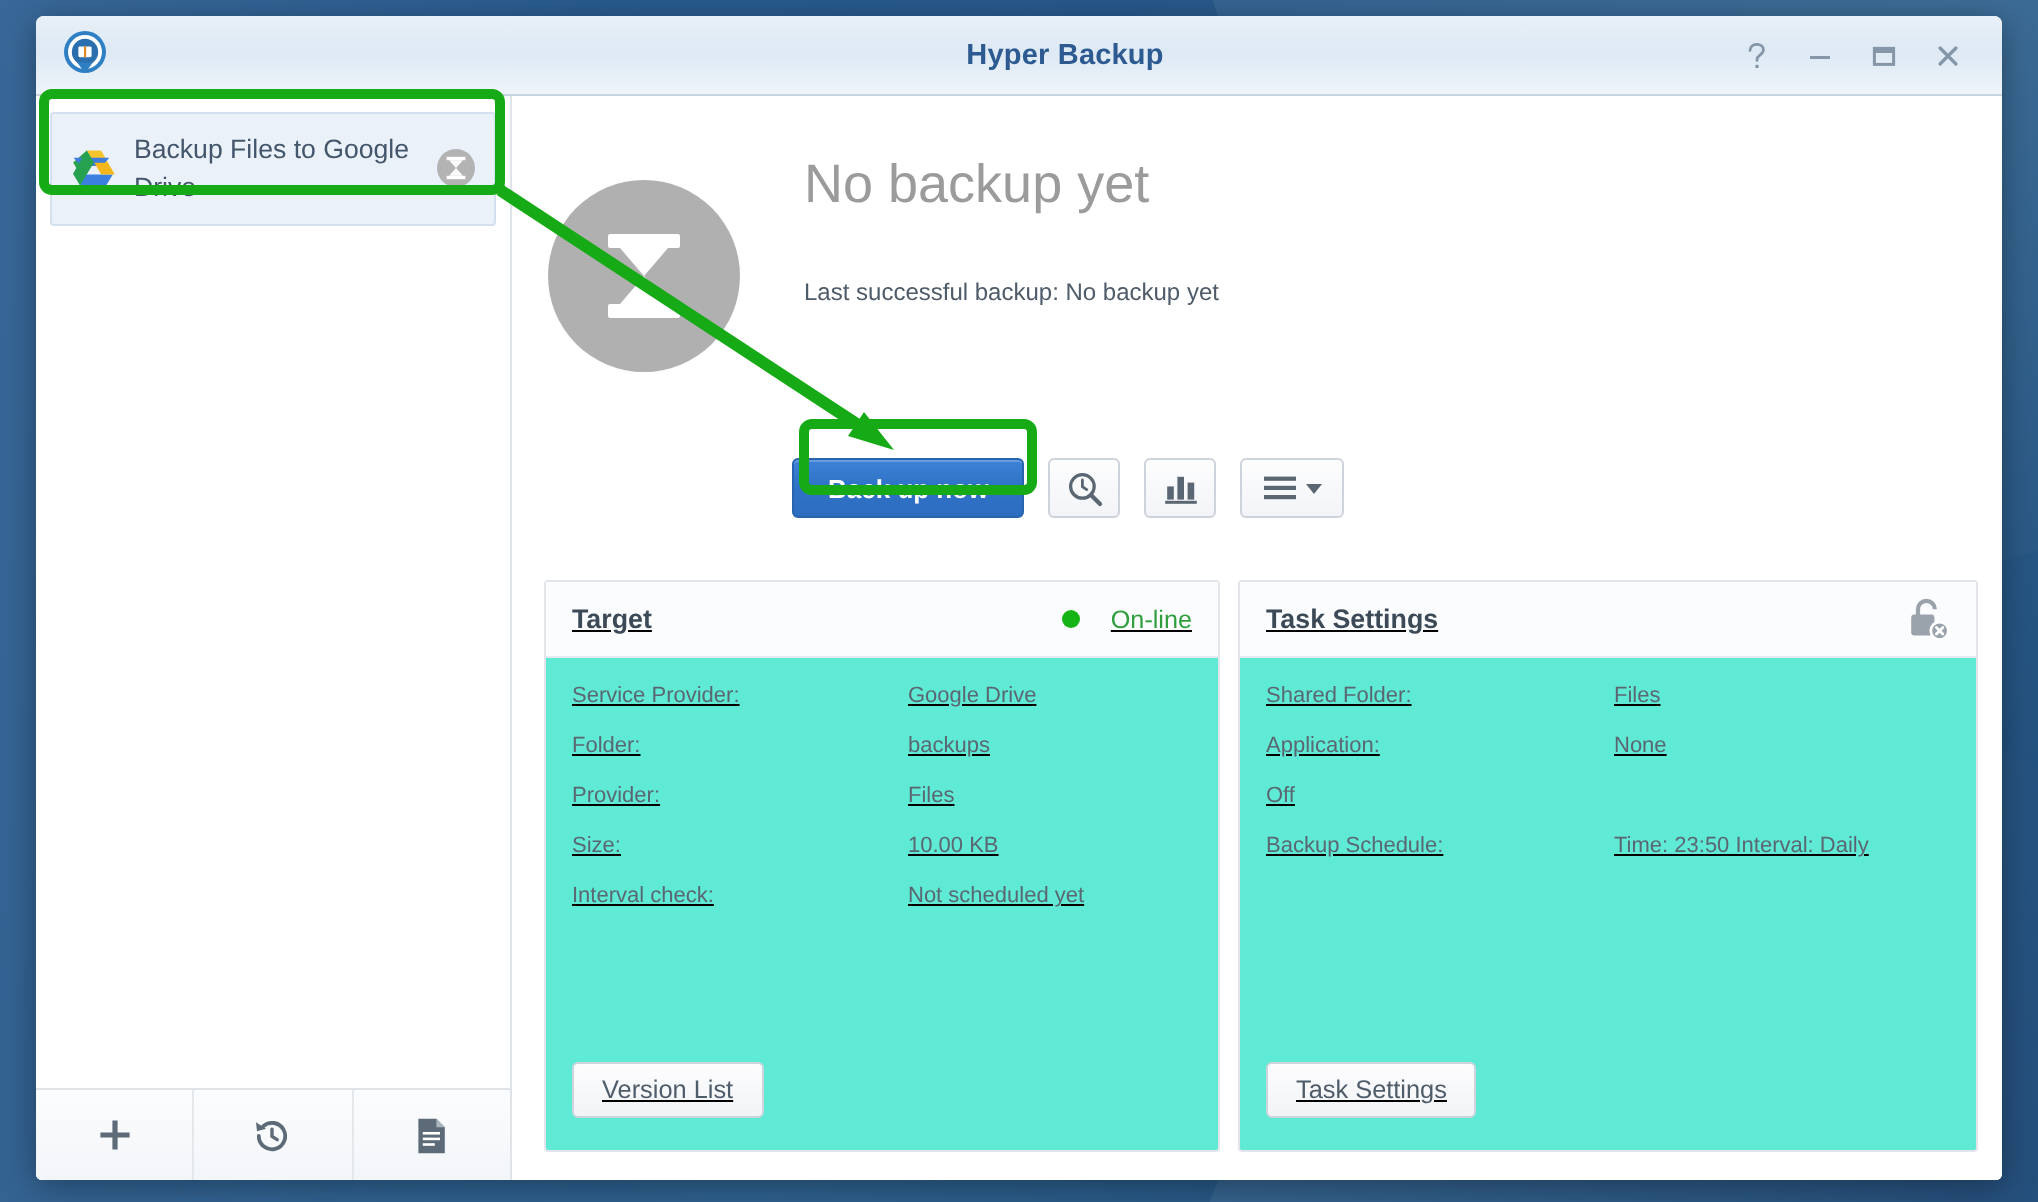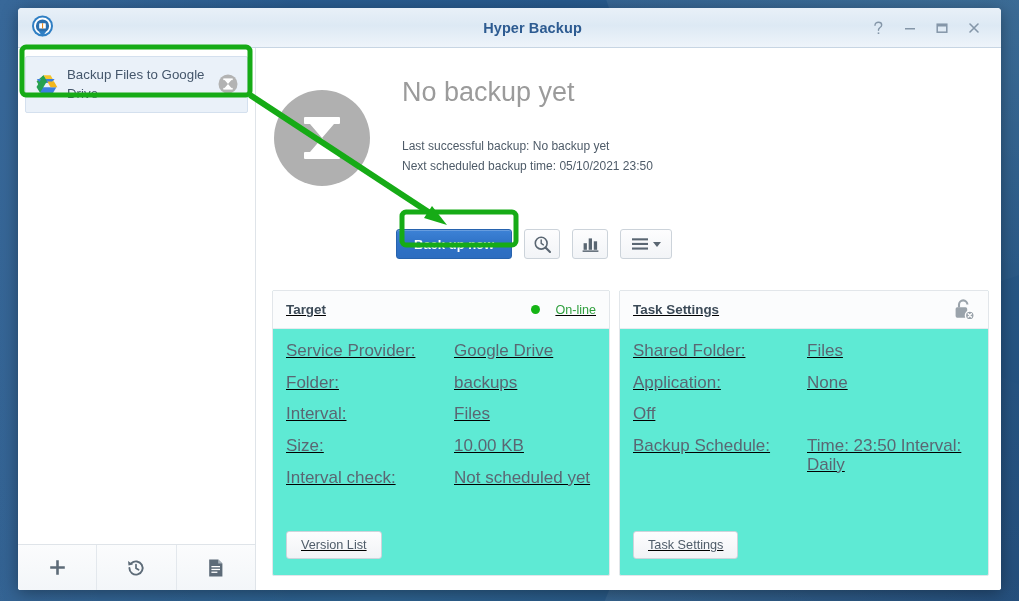--- a/index.html
+++ b/index.html
@@ -276,21 +276,21 @@
     display: inline-block;
   }
   .online-label { font-size: 12.6px; color: #2f9f3d; }
   .panel-body {
     flex: 1 1 auto;
     padding: 13px 13px 0 13px;
     min-height: 0;
   }
   .kv-row {
     display: flex;
-    font-size: 17px;
+    font-size: 11px;
     line-height: 1.1;
     margin-bottom: 13px;
   }
   .kv-key { color: #5a6773; flex: 0 0 auto; }
   .panel.target .kv-key { width: 168px; }
   .panel.tasksettings .kv-key { width: 174px; }
   .kv-val { color: #5a6773; flex: 1 1 auto; }
   .panel-foot {
     flex: 0 0 52px;
     padding: 0 13px 16px 13px;
@@ -424,21 +424,20 @@
           <div class="status-orb">
             <svg width="58" height="58" viewBox="0 0 58 58">
               <rect x="11" y="8" width="36" height="7" rx="1" fill="#ffffff"></rect>
               <rect x="11" y="43" width="36" height="7" rx="1" fill="#ffffff"></rect>
               <path d="M17 15 H41 L29 29 L41 43 H17 L29 29 Z" fill="#ffffff"></path>
             </svg>
           </div>
           <div class="status-text">
             <div class="status-title">No backup yet</div>
             <div class="status-line">Last successful backup: No backup yet</div>
-            <div class="status-line">Next scheduled backup time: 05/10/2021 23:50</div>
           </div>
         </div>
 
         <div id="action-row">
           <button class="primary-btn">Back up now</button>
           <div class="icon-btn">
             <svg width="19" height="19" viewBox="0 0 19 19">
               <circle cx="8.2" cy="8.2" r="5.9" stroke="#5a6672" stroke-width="1.6" fill="none"></circle>
               <path d="M12.5 12.5 L17.0 17.0" stroke="#5a6672" stroke-width="2.1" stroke-linecap="round"></path>
               <path d="M8.2 5.0 V8.4 L10.4 9.8" stroke="#5a6672" stroke-width="1.4" fill="none" stroke-linecap="round"></path>
@@ -475,21 +474,21 @@
             <div class="panel-body">
               <div class="kv-row">
                 <span class="kv-key">Service Provider:</span>
                 <span class="kv-val">Google Drive</span>
               </div>
               <div class="kv-row">
                 <span class="kv-key">Folder:</span>
                 <span class="kv-val">backups</span>
               </div>
               <div class="kv-row">
-                <span class="kv-key">Interval:</span>
+                <span class="kv-key">Provider:</span>
                 <span class="kv-val">Files</span>
               </div>
               <div class="kv-row">
                 <span class="kv-key">Size:</span>
                 <span class="kv-val">10.00 KB</span>
               </div>
               <div class="kv-row">
                 <span class="kv-key">Interval check:</span>
                 <span class="kv-val">Not scheduled yet</span>
               </div>

